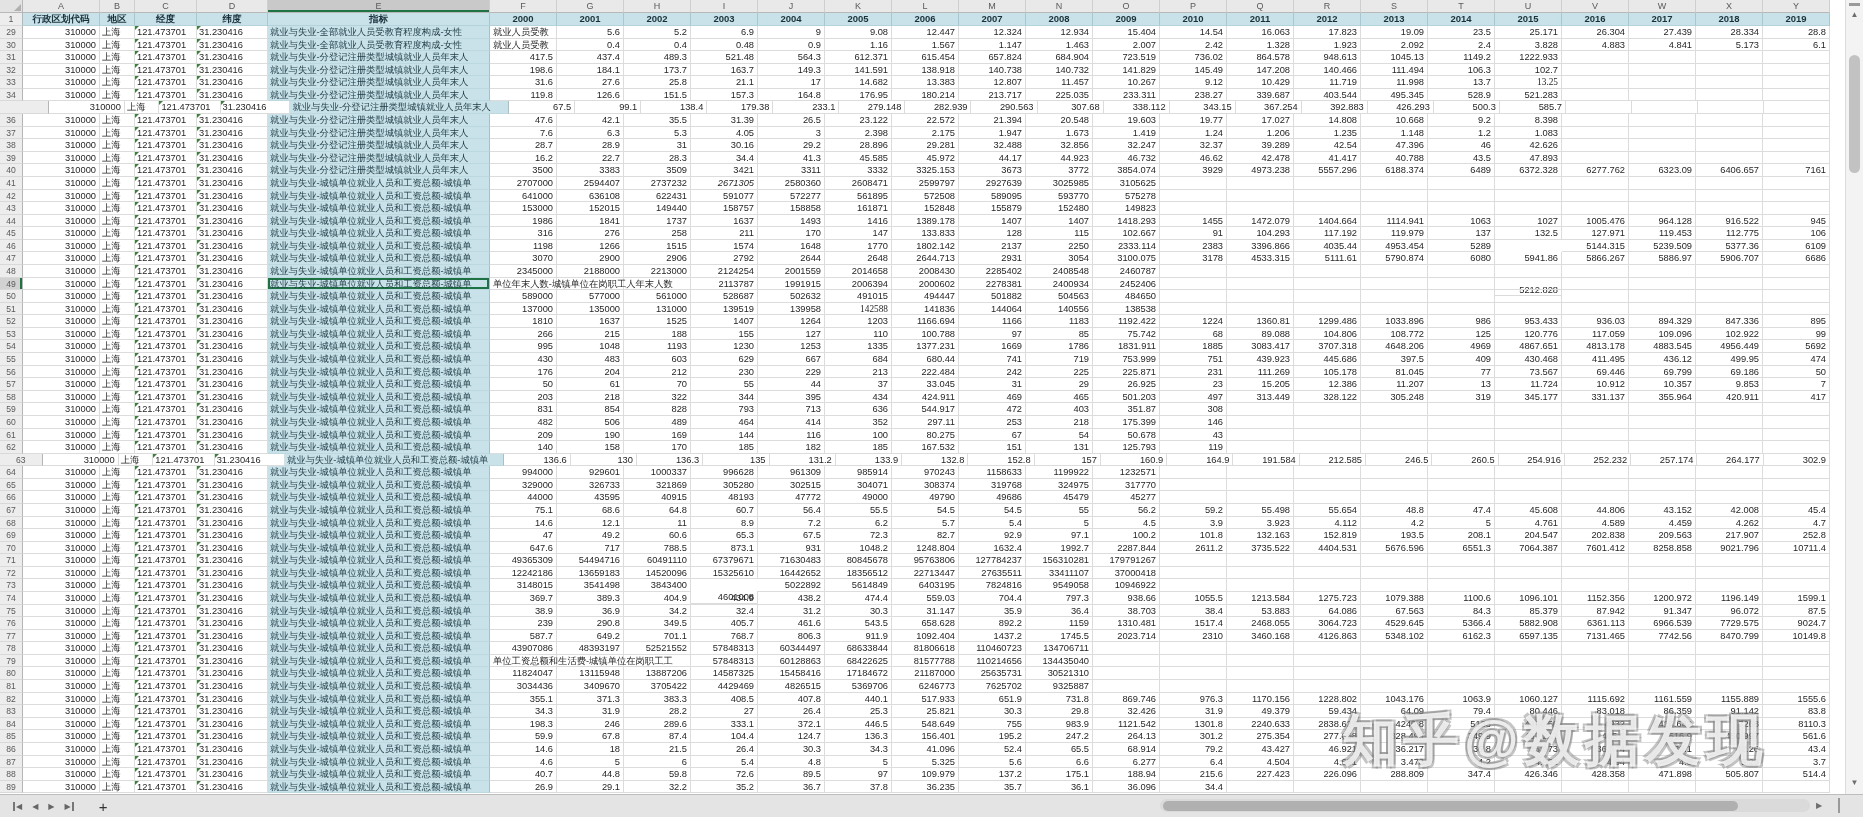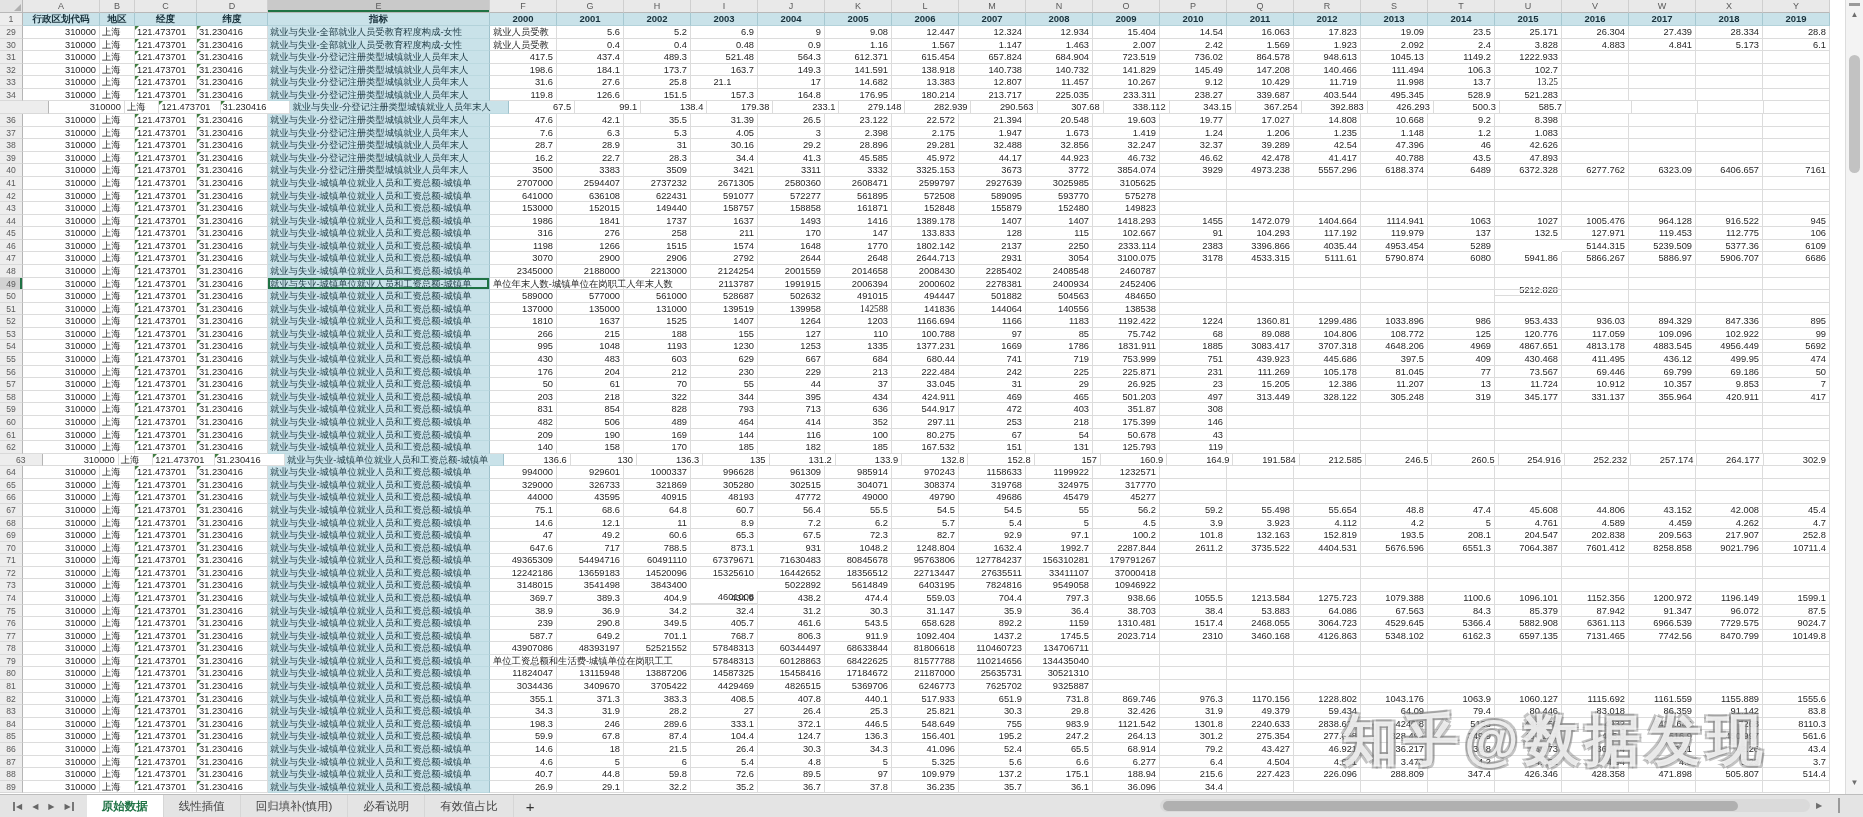--- a/index.html
+++ b/index.html
@@ -175,21 +175,21 @@
         <div class="cell num" style="width: 67px;">0.4</div>
         <div class="cell num" style="width: 67px;">0.4</div>
         <div class="cell num" style="width: 67px;">0.48</div>
         <div class="cell num" style="width: 67px;">0.9</div>
         <div class="cell num" style="width: 67px;">1.16</div>
         <div class="cell num" style="width: 67px;">1.567</div>
         <div class="cell num" style="width: 67px;">1.147</div>
         <div class="cell num" style="width: 67px;">1.463</div>
         <div class="cell num" style="width: 67px;">2.007</div>
         <div class="cell num" style="width: 67px;">2.42</div>
-        <div class="cell num" style="width: 67px;">1.569</div>
+        <div class="cell num" style="width: 67px;">1.328</div>
         <div class="cell num" style="width: 67px;">1.923</div>
         <div class="cell num" style="width: 67px;">2.092</div>
         <div class="cell num" style="width: 67px;">2.4</div>
         <div class="cell num" style="width: 67px;">3.828</div>
         <div class="cell num" style="width: 67px;">4.883</div>
         <div class="cell num" style="width: 67px;">4.841</div>
         <div class="cell num" style="width: 67px;">5.173</div>
         <div class="cell num" style="width: 67px;">6.1</div>
         <div class="spill" style="left: 490px; width: 66px;">就业人员受教</div>
       </div>
@@ -252,21 +252,21 @@
       <div class="drow">
         <div class="cell gut" style="width: 23px;">33</div>
         <div class="cell num" style="width: 77px;">310000</div>
         <div class="cell txt" style="width: 35px;">上海</div>
         <div class="cell coord" style="width: 62px;">121.473701<i></i></div>
         <div class="cell coord" style="width: 71px;">31.230416<i></i></div>
         <div class="cell ecell" style="width: 222px;">就业与失业-分登记注册类型城镇就业人员年末人</div>
         <div class="cell num" style="width: 67px;">31.6</div>
         <div class="cell num" style="width: 67px;">27.6</div>
         <div class="cell num" style="width: 67px;">25.8</div>
-        <div class="cell num" style="width: 67px; text-align: center;">21.1</div>
+        <div class="cell num" style="width: 67px;">21.1</div>
         <div class="cell num" style="width: 67px;">17</div>
         <div class="cell num" style="width: 67px;">14.682</div>
         <div class="cell num" style="width: 67px;">13.383</div>
         <div class="cell num" style="width: 67px;">12.807</div>
         <div class="cell num" style="width: 67px;">11.457</div>
         <div class="cell num" style="width: 67px;">10.267</div>
         <div class="cell num" style="width: 67px;">9.12</div>
         <div class="cell num" style="width: 67px;">10.429</div>
         <div class="cell num" style="width: 67px;">11.719</div>
         <div class="cell num" style="width: 67px;">11.998</div>
@@ -476,21 +476,21 @@
       <div class="drow">
         <div class="cell gut" style="width: 23px;">41</div>
         <div class="cell num" style="width: 77px;">310000</div>
         <div class="cell txt" style="width: 35px;">上海</div>
         <div class="cell coord" style="width: 62px;">121.473701<i></i></div>
         <div class="cell coord" style="width: 71px;">31.230416<i></i></div>
         <div class="cell ecell" style="width: 222px;">就业与失业-城镇单位就业人员和工资总额-城镇单</div>
         <div class="cell num" style="width: 67px;">2707000</div>
         <div class="cell num" style="width: 67px;">2594407</div>
         <div class="cell num" style="width: 67px;">2737232</div>
-        <div class="cell num" style="width: 67px;">2671305</div>
+        <div class="cell num" style="width: 67px; font-style: italic;">2671305</div>
         <div class="cell num" style="width: 67px;">2580360</div>
         <div class="cell num" style="width: 67px;">2608471</div>
         <div class="cell num" style="width: 67px;">2599797</div>
         <div class="cell num" style="width: 67px;">2927639</div>
         <div class="cell num" style="width: 67px;">3025985</div>
         <div class="cell num" style="width: 67px;">3105625</div>
         <div class="cell num" style="width: 67px;"></div>
         <div class="cell num" style="width: 67px;"></div>
         <div class="cell num" style="width: 67px;"></div>
         <div class="cell num" style="width: 67px;"></div>
@@ -1859,27 +1859,20 @@
   <div class="varrow" style="top:778px">▼</div>
 </div>
 
 <div id="tabbar">
   <div id="tab-nav">
     <span class="nav-bar-l">◀</span>
     <span>◀</span>
     <span>▶</span>
     <span class="nav-bar-r">▶</span>
   </div>
-  <div id="tabs-container" style="display:flex">
-      <div class="tab active">原始数据</div>
-      <div class="tab">线性插值</div>
-      <div class="tab">回归填补(慎用)</div>
-      <div class="tab">必看说明</div>
-      <div class="tab">有效值占比</div>
-    </div>
   <div id="tab-add">+</div>
 </div>
 
 <div id="hscroll">
   <div id="hthumb"></div>
 </div>
 <div id="harrow">▶</div>
 <div id="hsplitter"></div>
 
 <div id="watermark">知乎@数据发现</div>

